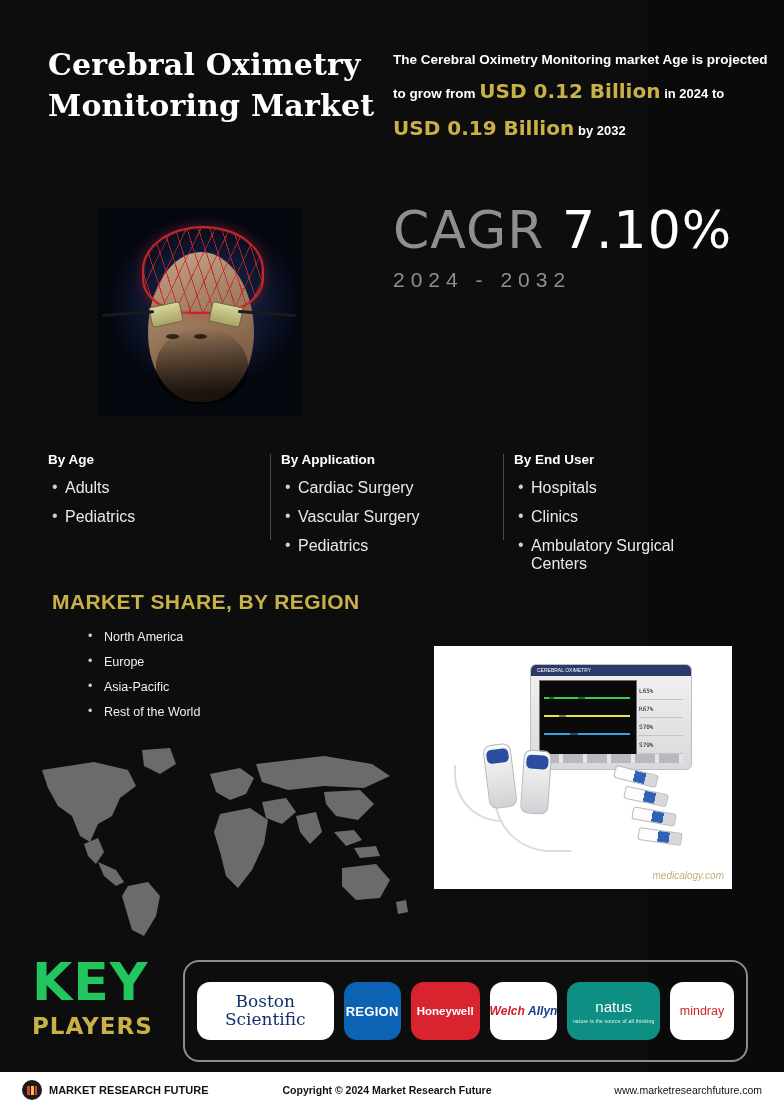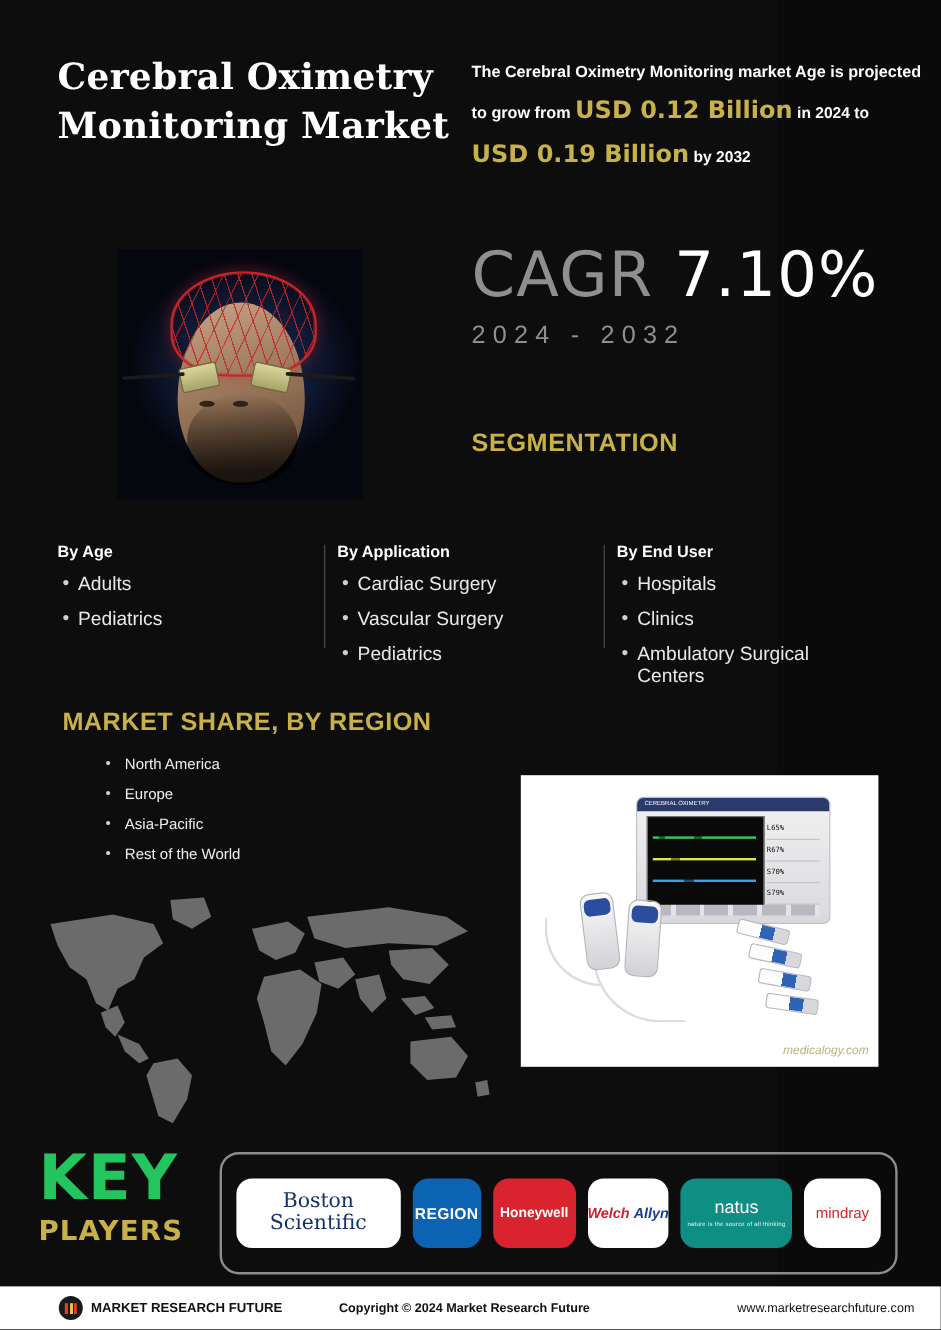--- a/index.html
+++ b/index.html
@@ -495,21 +495,20 @@
     align-items: center;
     font-size: 11px;
     font-weight: bold;
   }
   .footer .brand {
     display: flex;
     align-items: center;
     gap: 7px;
     margin-left: 22px;
     width: 240px;
-    justify-content: center;
   }
   .footer .logo-mark {
     width: 20px;
     height: 20px;
     border-radius: 50%;
     background: #1a1a1a;
     position: relative;
     display: inline-block;
   }
   .footer .logo-mark::after {
@@ -562,21 +561,20 @@
   </div>
 
   <div class="cagr">
     <div class="cagr-main">
       <span>CAGR</span>
       <span class="pct">7.10%</span>
     </div>
     <div class="cagr-years">2024 - 2032</div>
   </div>
 
-  <div class="segmentation-title">SEGMENTATION</div>
 
   <div class="seg-wrap">
     <div class="seg-col div">
       <h4>By Age</h4>
       <ul>
         <li>Adults</li>
         <li>Pediatrics</li>
       </ul>
     </div>
     <div class="seg-col div">

